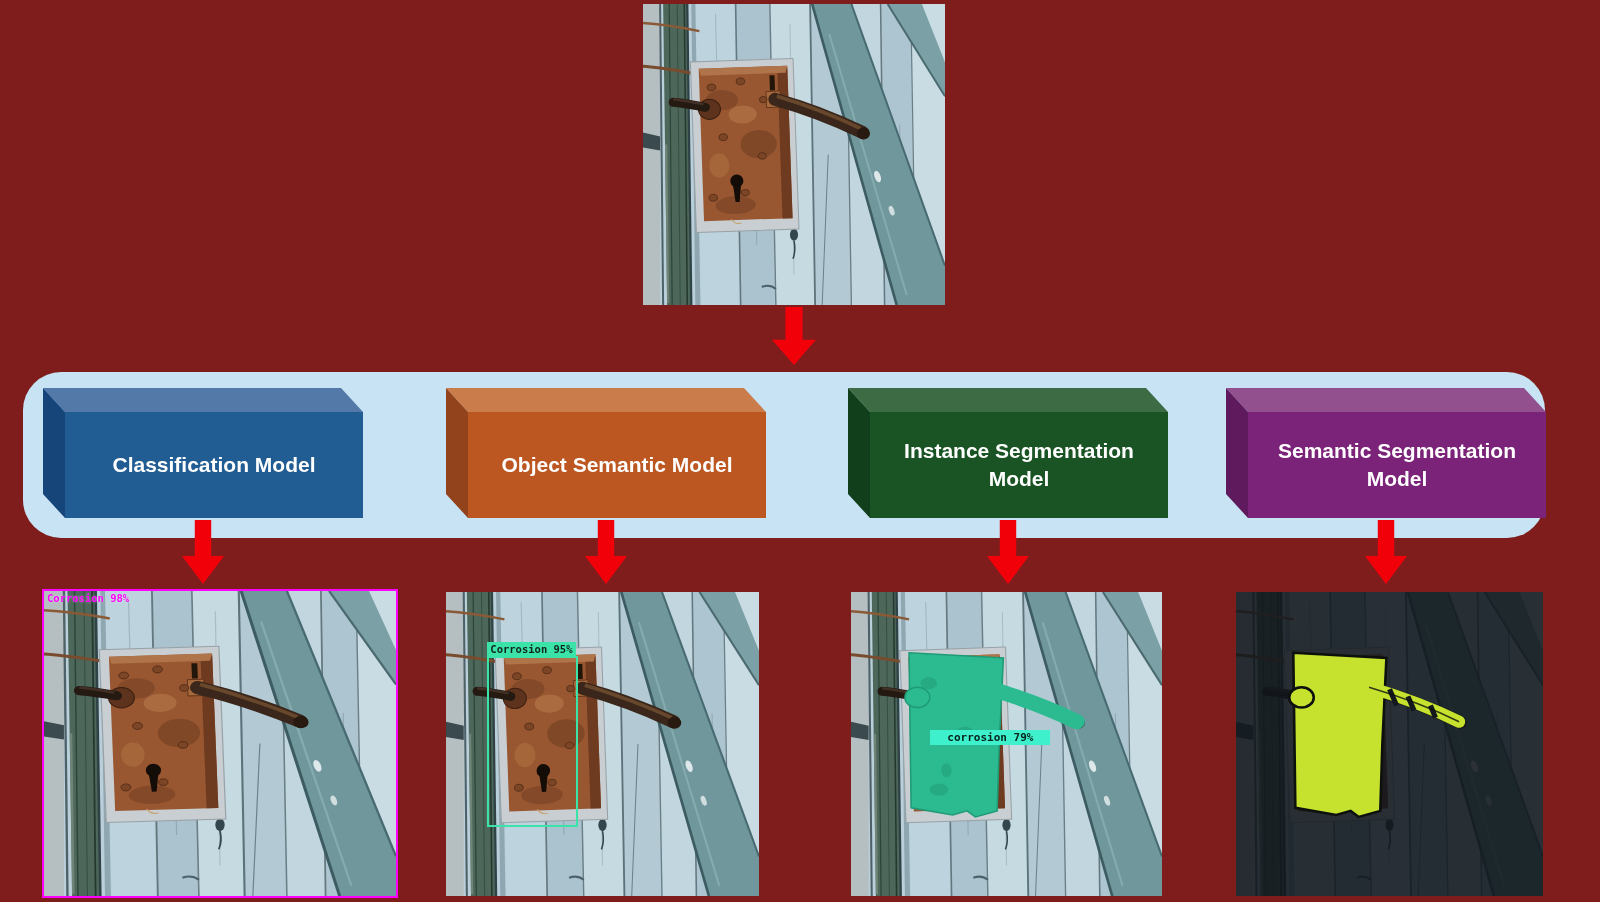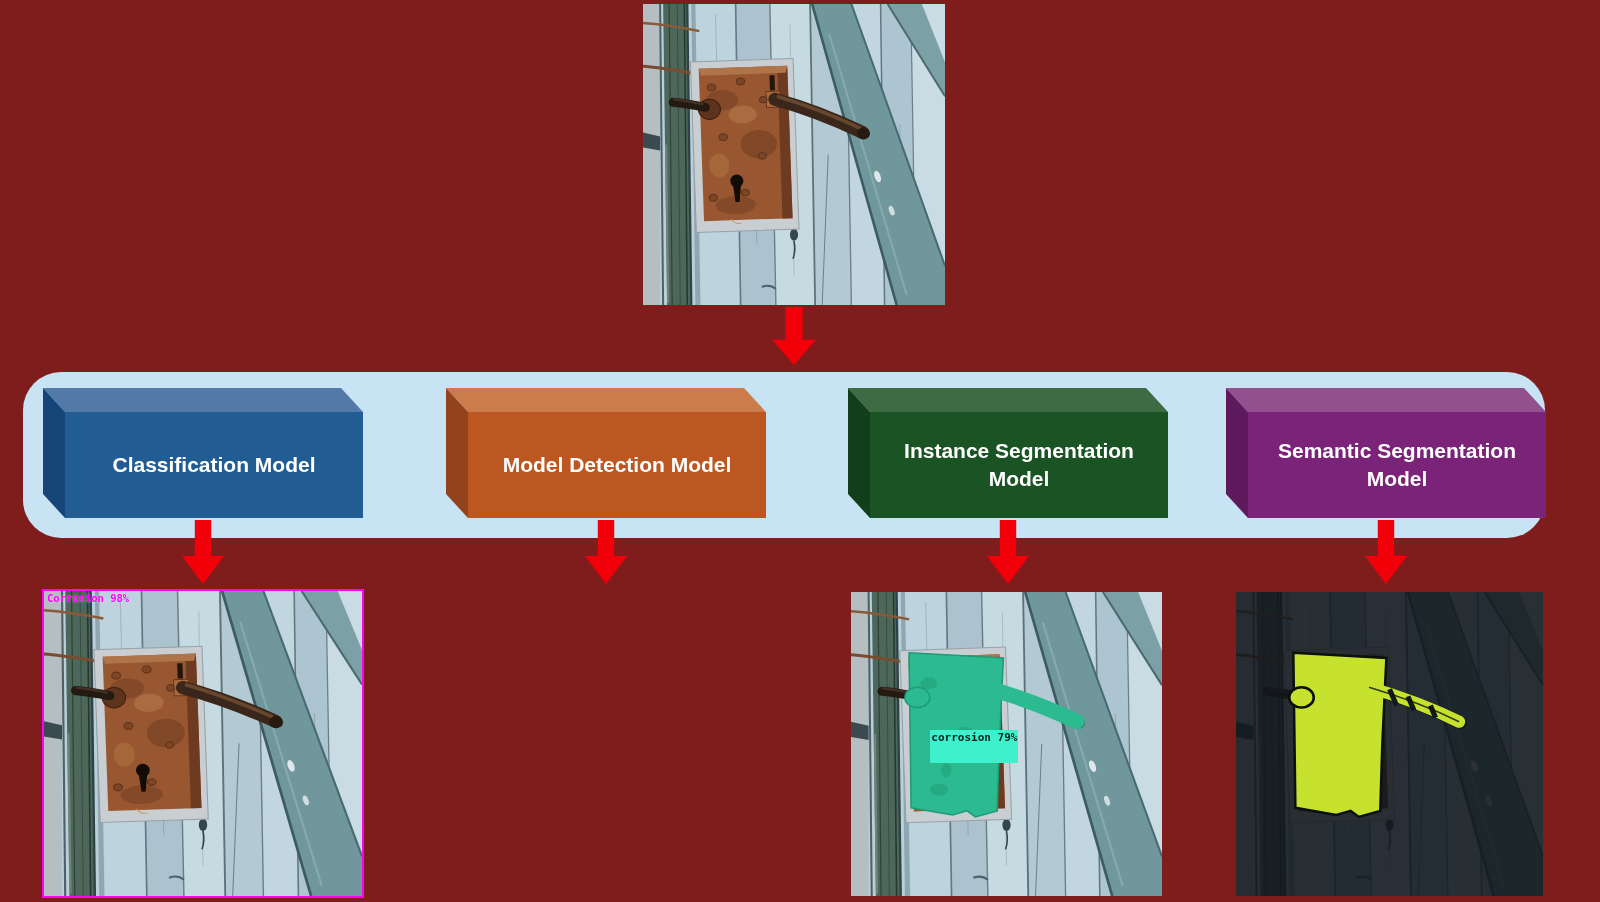--- a/index.html
+++ b/index.html
@@ -31,22 +31,22 @@
              font:700 10.5px/13px "DejaVu Sans Mono",monospace;
              color:var(--cls);text-shadow:0 0 2px rgba(255,255,255,.55);
              letter-spacing:0;}
 
   .det-bbox{position:absolute;left:13.2%;top:21%;width:27.6%;height:55%;
             border:2px solid var(--det);}
   .det-label{position:absolute;left:13.2%;top:calc(21% - 14px);height:14px;
              background:var(--det);color:#10251d;padding:0 3px;
              font:700 10.5px/14px "DejaVu Sans Mono",monospace;white-space:nowrap;}
 
-  .inst-label{position:absolute;left:25.5%;top:45.5%;height:33px;
-              background:var(--inst-label-bg);color:#06231a;padding:0 1px;
+  .inst-label{position:absolute;left:25.5%;top:45.5%;height:15px;
+              background:var(--inst-label-bg);color:#06231a;padding:0 17px;
               font:700 11px/15px "DejaVu Sans Mono",monospace;white-space:nowrap;}
 </style>
 </head>
 <body>
 
 <div id="stage">
 
   <svg width="0" height="0" style="position:absolute" aria-hidden="true">
     <defs>
       <g id="scene">
@@ -172,21 +172,21 @@
     </svg>
     <div class="box-label">Classification Model</div>
   </div>
 
   <div class="box" style="left:446px;">
     <svg class="cube" viewBox="0 0 320 130" preserveAspectRatio="none">
       <polygon points="0,0 298,0 320,24 22,24" style="fill:var(--m1-top)"></polygon>
       <polygon points="0,0 22,24 22,130 0,106" style="fill:var(--m1-side)"></polygon>
       <rect x="22" y="24" width="298" height="106" style="fill:var(--m1-front)"></rect>
     </svg>
-    <div class="box-label">Model Detection Model</div>
+    <div class="box-label">Object Semantic Model</div>
   </div>
 
   <div class="box" style="left:1226px;">
     <svg class="cube" viewBox="0 0 320 130" preserveAspectRatio="none">
       <polygon points="0,0 298,0 320,24 22,24" style="fill:var(--m3-top)"></polygon>
       <polygon points="0,0 22,24 22,130 0,106" style="fill:var(--m3-side)"></polygon>
       <rect x="22" y="24" width="298" height="106" style="fill:var(--m3-front)"></rect>
     </svg>
     <div class="box-label">Semantic Segmentation Model</div>
   </div>
@@ -214,27 +214,34 @@
     <svg viewBox="0 0 46 64" preserveAspectRatio="none">
       <path d="M14,0 h18 v36 h14 L23,64 L0,36 h14 Z" style="fill:var(--arrow)"></path>
     </svg>
   </div>
   <div class="arrow" style="left:1365px;top:520px;width:42px;height:64px;">
     <svg viewBox="0 0 46 64" preserveAspectRatio="none">
       <path d="M14,0 h18 v36 h14 L23,64 L0,36 h14 Z" style="fill:var(--arrow)"></path>
     </svg>
   </div>
 
-  <div class="photo" id="result-classification" style="left:44px;top:591px;width:318px;height:305px;">
+  <div class="photo" id="result-classification" style="left:44px;top:591px;width:352px;height:305px;">
     <svg viewBox="0 0 300 300" preserveAspectRatio="none">
       <use href="#scene"></use>
     </svg>
     <div class="cls-label">Corrosion 98%</div>
   </div>
 
+  <div class="photo" id="result-detection" style="left:446px;top:592px;width:313px;height:304px;">
+    <svg viewBox="0 0 300 300" preserveAspectRatio="none">
+      <use href="#scene"></use>
+    </svg>
+    <div class="det-bbox"></div>
+    <div class="det-label">Corrosion 95%</div>
+  </div>
 
   <div class="photo" id="result-instance" style="left:851px;top:592px;width:311px;height:304px;">
     <svg viewBox="0 0 300 300" preserveAspectRatio="none">
       <use href="#scene"></use>
       <g style="fill:var(--inst-mask);stroke:var(--inst-edge);stroke-width:1.5">
         <path d="M56,60 L147,65 L143,150 L141,216 L120,222 L112,216 L98,220 L58,213 Z"></path>
         <ellipse cx="64" cy="104" rx="12" ry="10"></ellipse>
       </g>
       <path d="M130,94 C160,103 196,117 218,128" fill="none" style="stroke:var(--inst-mask)" stroke-width="15" stroke-linecap="round"></path>
       <g fill="#17845f" opacity=".3">

